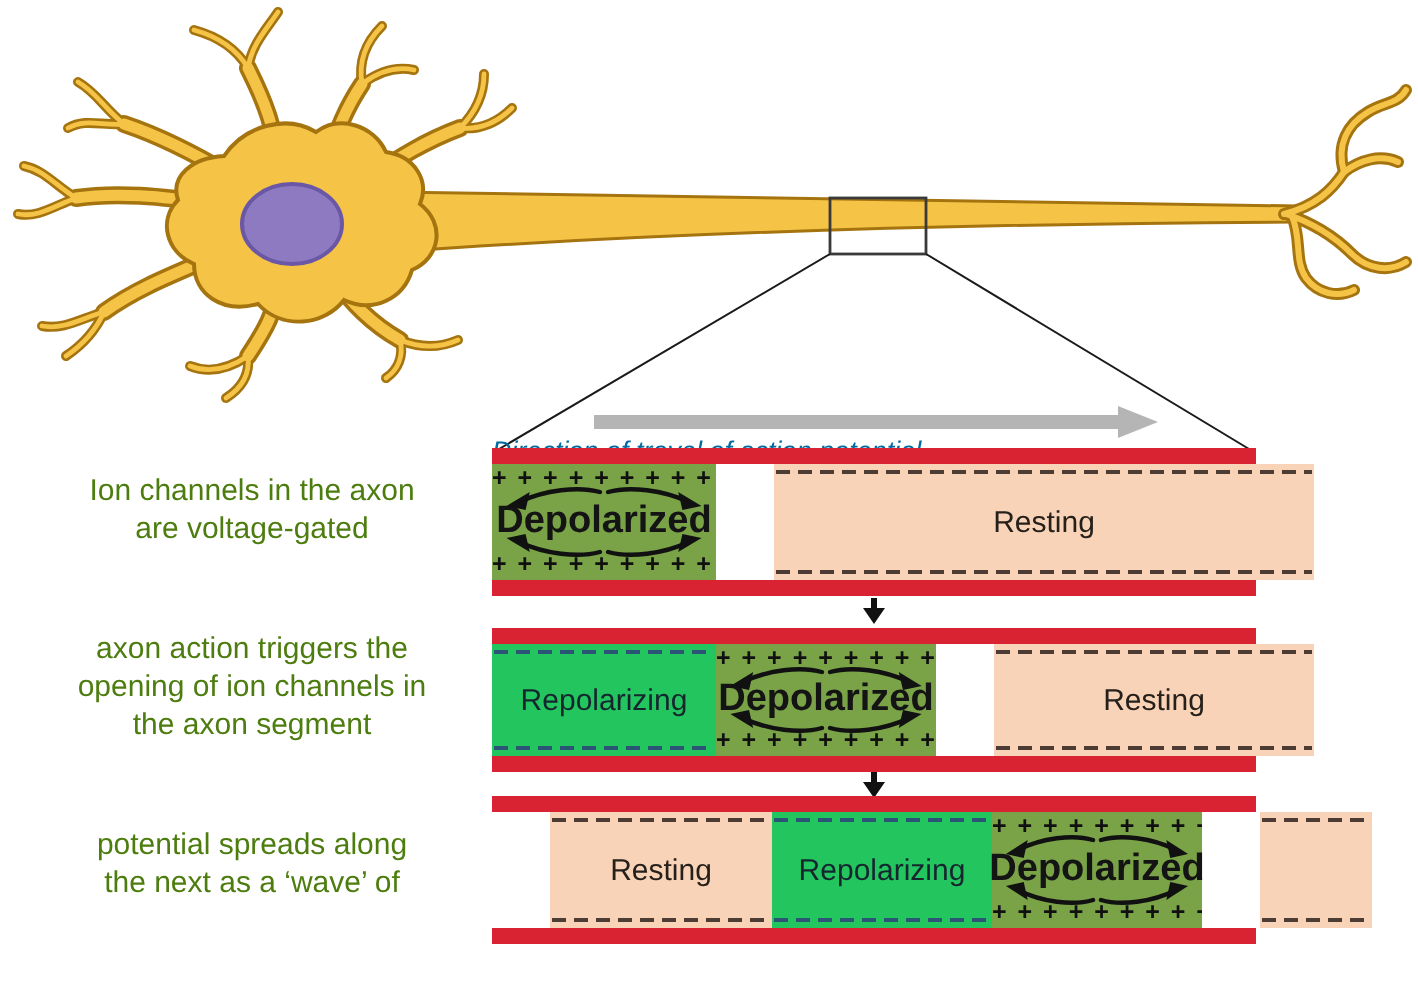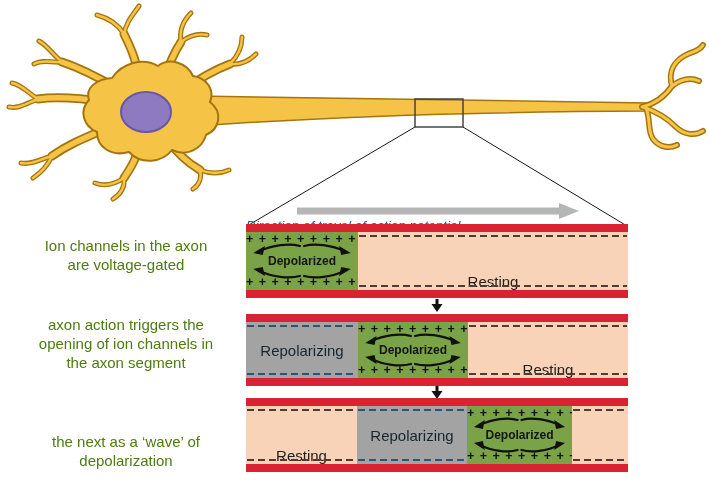--- a/index.html
+++ b/index.html
@@ -20,25 +20,25 @@
   
   .direction-label{position:absolute;left:246px;top:186px;width:382px;text-align:left;
     font-style:italic;font-size:13.5px;color:#0369a1;margin-top:32px;}
   .dir-arrow{position:absolute;left:297px;top:203px;}
 
   
   .panel{position:absolute;left:246px;width:382px;display:flex;
     border-top:8px solid #da2332;border-bottom:8px solid #da2332;}
   .section{position:relative;height:100%;flex:none;}
   .sec-dep{background:#7aa348;display:flex;align-items:center;justify-content:center;}
-  .sec-rest{background:#f9d3b8;display:flex;align-items:flex-end;justify-content:center;}
-  .sec-rep{background:#a3a3a3;display:flex;align-items:center;justify-content:center;}
+  .sec-rest{background:#f9d3b8;display:flex;align-items:center;justify-content:center;margin-left:29px;}
+  .sec-rep{background:#22c55e;display:flex;align-items:center;justify-content:center;}
 
   .seclabel{font-size:15px;color:#26201b;white-space:nowrap;}
-  .seclabel.dep{font-weight:bold;font-size:12px;color:#141414;}
+  .seclabel.dep{font-weight:bold;font-size:19px;color:#141414;}
   .seclabel.rep{color:#16262f;}
 
   .dash{position:absolute;left:1px;right:1px;height:2px;}
   .dash.top{top:3px;}
   .dash.bot{bottom:3px;}
   .rest-dash{background:repeating-linear-gradient(90deg,#4c3c33 0 7px,transparent 7px 11px);}
   .rep-dash{background:repeating-linear-gradient(90deg,#2b5574 0 7px,transparent 7px 11px);}
 
   .plus{position:absolute;left:0;right:0;text-align:center;font-weight:bold;font-size:12.5px;
     line-height:12px;letter-spacing:1px;color:#101010;white-space:nowrap;overflow:hidden;}
@@ -159,23 +159,22 @@
       <b>voltage-gated</b>
     </p>
     <p>
       <br>
       <span>axon action triggers the</span><br>
       <span>opening of ion channels in</span><br>
       <span>the axon segment</span>
     </p>
     <p>
       <br>
-      <br>
+      <span>potential spreads along</span><br>
       <span>the next as a ‘wave’ of</span><br>
-      <span>depolarization</span>
     </p>
   </div>
 
   <div class="direction-label">Direction of travel of action potential</div>
   <svg class="dir-arrow" width="284" height="16" viewBox="0 0 284 16">
     <polygon points="0,4.5 262,4.5 262,0 282,8 262,16 262,11.5 0,11.5" fill="#b5b5b5"></polygon>
   </svg>
 
   <div class="panel" style="top:224px;height:58px;">
     <div class="section sec-dep" style="width:112px;">

